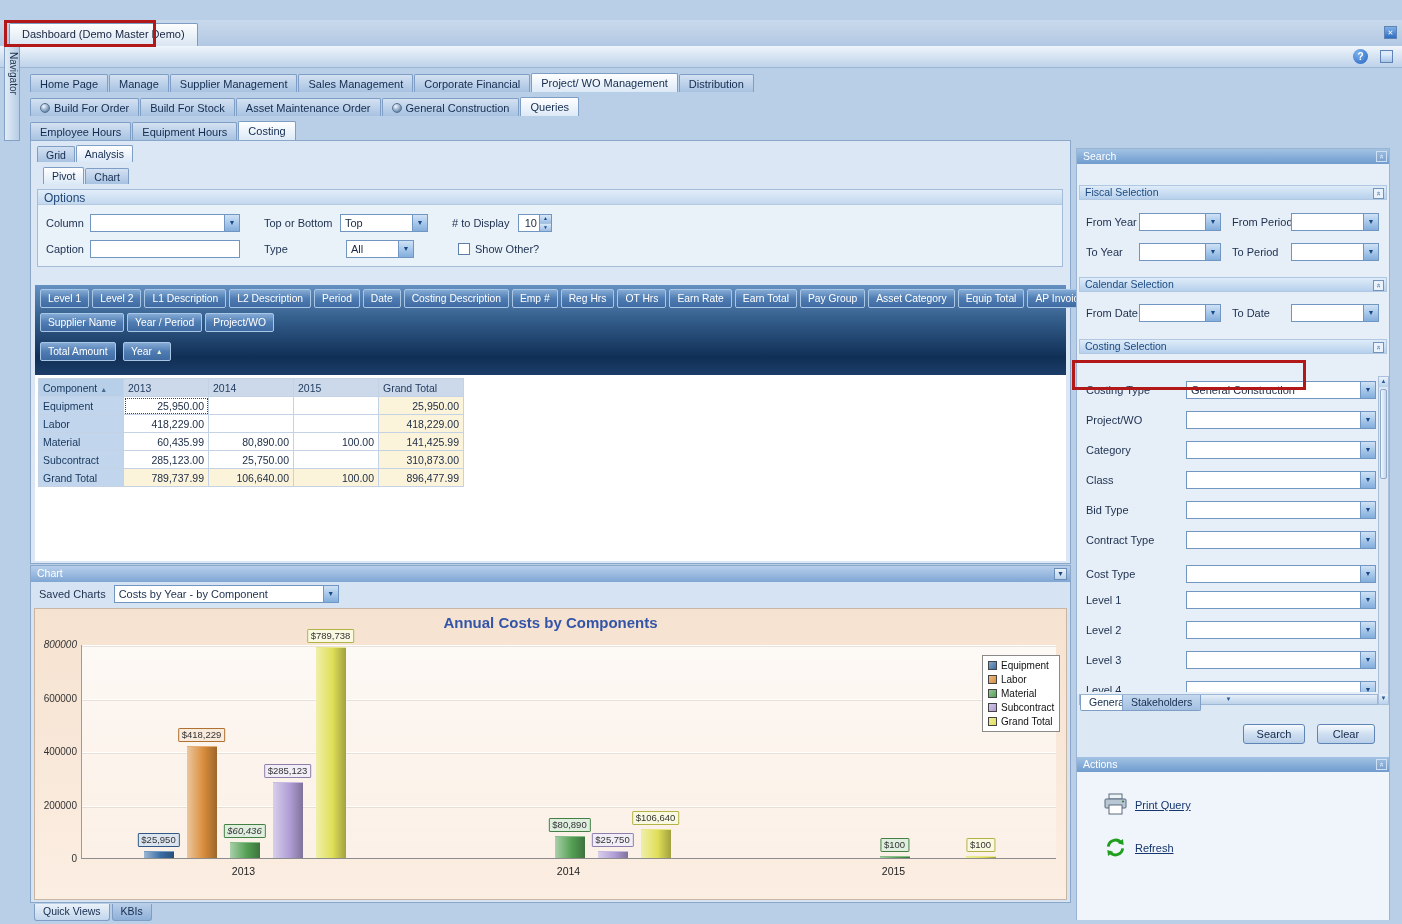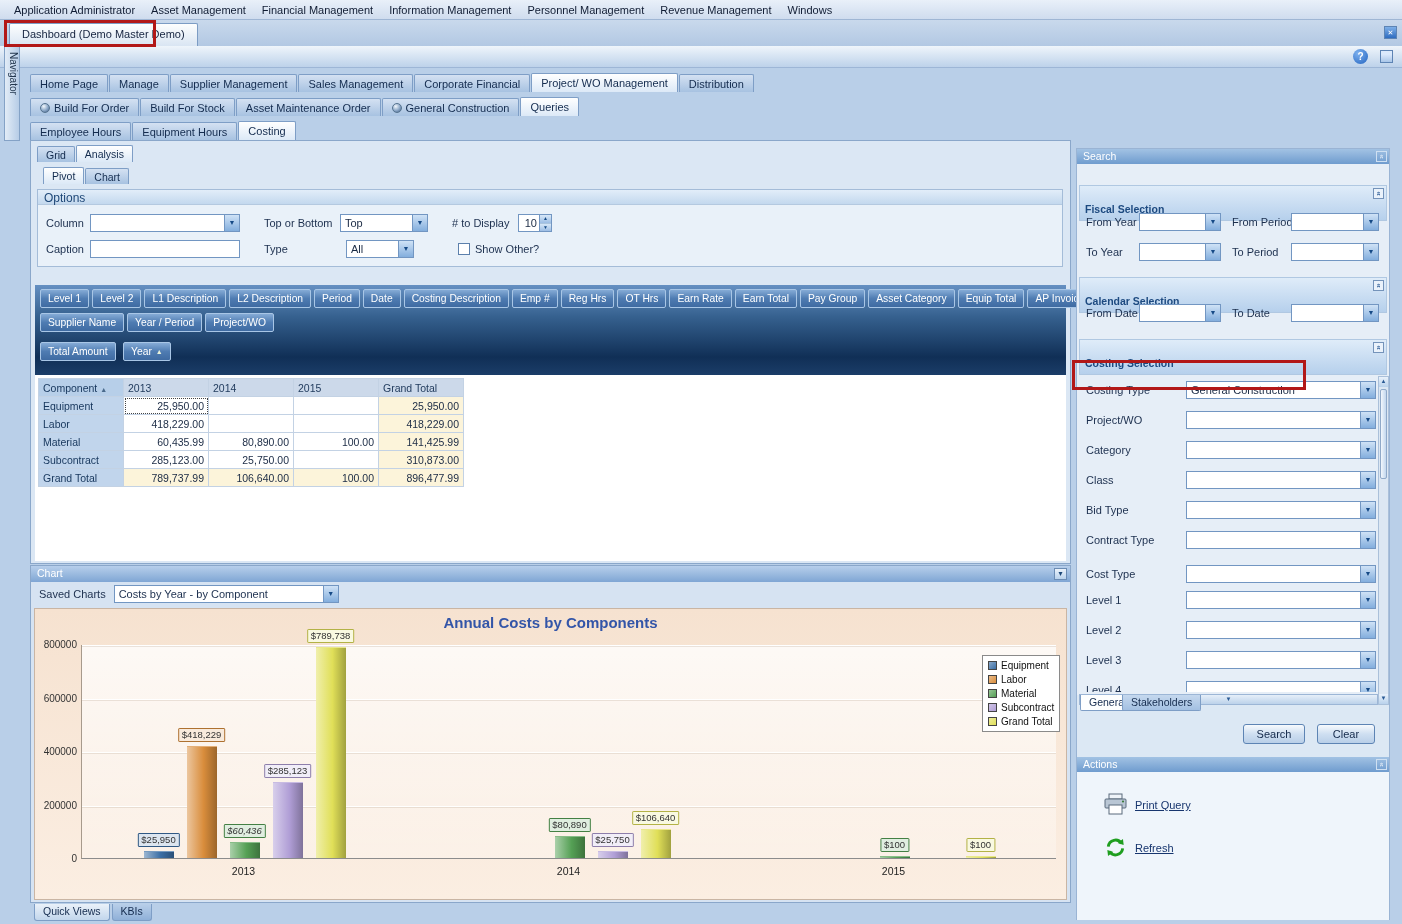--- a/index.html
+++ b/index.html
@@ -71,21 +71,21 @@
   .legend-item{display:flex;align-items:center;gap:4px;font-size:10px;color:#111}
   .legend-swatch{width:9px;height:9px;border:1px solid #444;flex:none}
   
   .bottom-tabs{position:absolute;left:34px;top:904px;display:flex;gap:2px}
   .btab{height:17px;padding:1px 8px;background:linear-gradient(#b9cfe9,#8fb0d8);border:1px solid #7e9ec6;border-top:none;border-radius:0 0 3px 3px;color:#142b4e;font-size:10.5px}
   .btab.first{background:linear-gradient(#eaf1f9,#c2d6ec)}
   
   .right-panel{position:absolute;left:1076px;top:148px;width:314px;height:772px;background:#dce8f4;border:1px solid #9ab4d4}
   .rp-hdr{position:absolute;left:0;width:312px;height:15px;background:linear-gradient(#a2c2e4,#6f9cce);color:#fff;font-size:10.5px;padding:1px 6px}
   .search-body{position:absolute;left:0;top:15px;width:312px;height:531px;background:#e6eef7}
-  .section-hdr{position:absolute;left:2px;width:308px;height:15px;background:linear-gradient(#dfecf9,#b6d0ec);border:1px solid #b0c8e2;color:#1d4a80;font-weight:bold;font-size:10.5px;padding:17px 5px}
+  .section-hdr{position:absolute;left:2px;width:308px;height:15px;background:linear-gradient(#dfecf9,#b6d0ec);border:1px solid #b0c8e2;color:#1d4a80;font-weight:normal;font-size:10.5px;padding:0 5px}
   .chev{position:absolute;right:2px;top:2px;width:11px;height:11px;border:1px solid #7493ba;background:#eaf2fb;color:#2a5a94;font-size:8px;line-height:9px;text-align:center}
   .chev span{display:inline-block;transform:rotate(-90deg)}
   .rp-row{position:absolute;left:0;width:312px;height:20px}
   .flabel{position:absolute;line-height:18px;color:#1c2f4e;white-space:nowrap}
   .cfields{position:absolute;left:0;top:212px;width:302px;height:316px;overflow:hidden}
   .cfield{position:absolute;left:6px;width:296px;height:22px}
   .hscroll-strip{position:absolute;left:2px;top:530px;width:299px;height:11px;background:linear-gradient(#e6eff9,#bcd2ea);border:1px solid #9cb6d6;text-align:center;font-size:6px;line-height:9px;color:#2a5a94}
   .vscroll{position:absolute;left:301px;top:212px;width:11px;height:329px;background:#dce7f3;border:1px solid #aac0da}
   .vscroll .arr{position:absolute;left:0;width:9px;height:10px;background:linear-gradient(#eaf2fb,#b9d2ec);font-size:6px;text-align:center;line-height:9px;color:#2a5a94}
   .vscroll .thumb{position:absolute;left:1px;top:12px;width:7px;height:90px;background:linear-gradient(90deg,#f2f7fc,#c2d7ee);border:1px solid #8fa9c8;border-radius:2px}
@@ -96,29 +96,20 @@
   .actions-body{position:absolute;left:0;top:623px;width:312px;height:148px;background:#eff5fb}
   .action-link{position:absolute;color:#17356e;text-decoration:underline;white-space:nowrap}
   .action-icon{position:absolute}
   .annotation{position:absolute;border:3px solid #b21818;z-index:90;pointer-events:none}
 </style>
 </head>
 <body>
 
 <div class="app">
 
-  <div class="menubar">
-    <span class="menu-item">Application Administrator</span>
-    <span class="menu-item">Asset Management</span>
-    <span class="menu-item">Financial Management</span>
-    <span class="menu-item">Information Management</span>
-    <span class="menu-item">Personnel Management</span>
-    <span class="menu-item">Revenue Management</span>
-    <span class="menu-item">Windows</span>
-  </div>
 
   <div class="wintab-row">
     <div class="wintab">Dashboard (Demo Master Demo)</div>
     <div class="sq-icon" style="right:5px;top:6px;background:linear-gradient(#7fb0e8,#2e6cc0);color:#fff">✕</div>
   </div>
   <div class="annotation" style="left:4px;top:20px;width:152px;height:27px"></div>
 
   <div class="toolbar">
     <div class="help-icon">?</div>
     <div class="sq-icon" style="right:9px;top:4px"></div>
@@ -375,21 +366,21 @@
           </div>
           <div class="legend-item">
             <span class="legend-swatch" style="background: linear-gradient(135deg, rgb(236, 236, 155), rgb(224, 223, 88));"></span>
             <span>Grand Total</span>
           </div>
         </div>
     <div class="ytick" style="top: 244px;">0</div>
         <div class="ytick" style="top: 190.5px;">200000</div>
         <div class="ytick" style="top: 137px;">400000</div>
         <div class="ytick" style="top: 83.5px;">600000</div>
-        <div class="ytick" style="top: 30px;">800000</div>
+        <div class="ytick" style="top: 30px; font-style: italic;">800000</div>
         <div class="xtick" style="left: 208.5px;">2013</div>
         <div class="xtick" style="left: 533.5px;">2014</div>
         <div class="xtick" style="left: 858.5px;">2015</div>
       </div>
   </div>
 
   <div class="bottom-tabs">
     <div class="btab first">Quick Views</div>
     <div class="btab">KBIs</div>
   </div>

